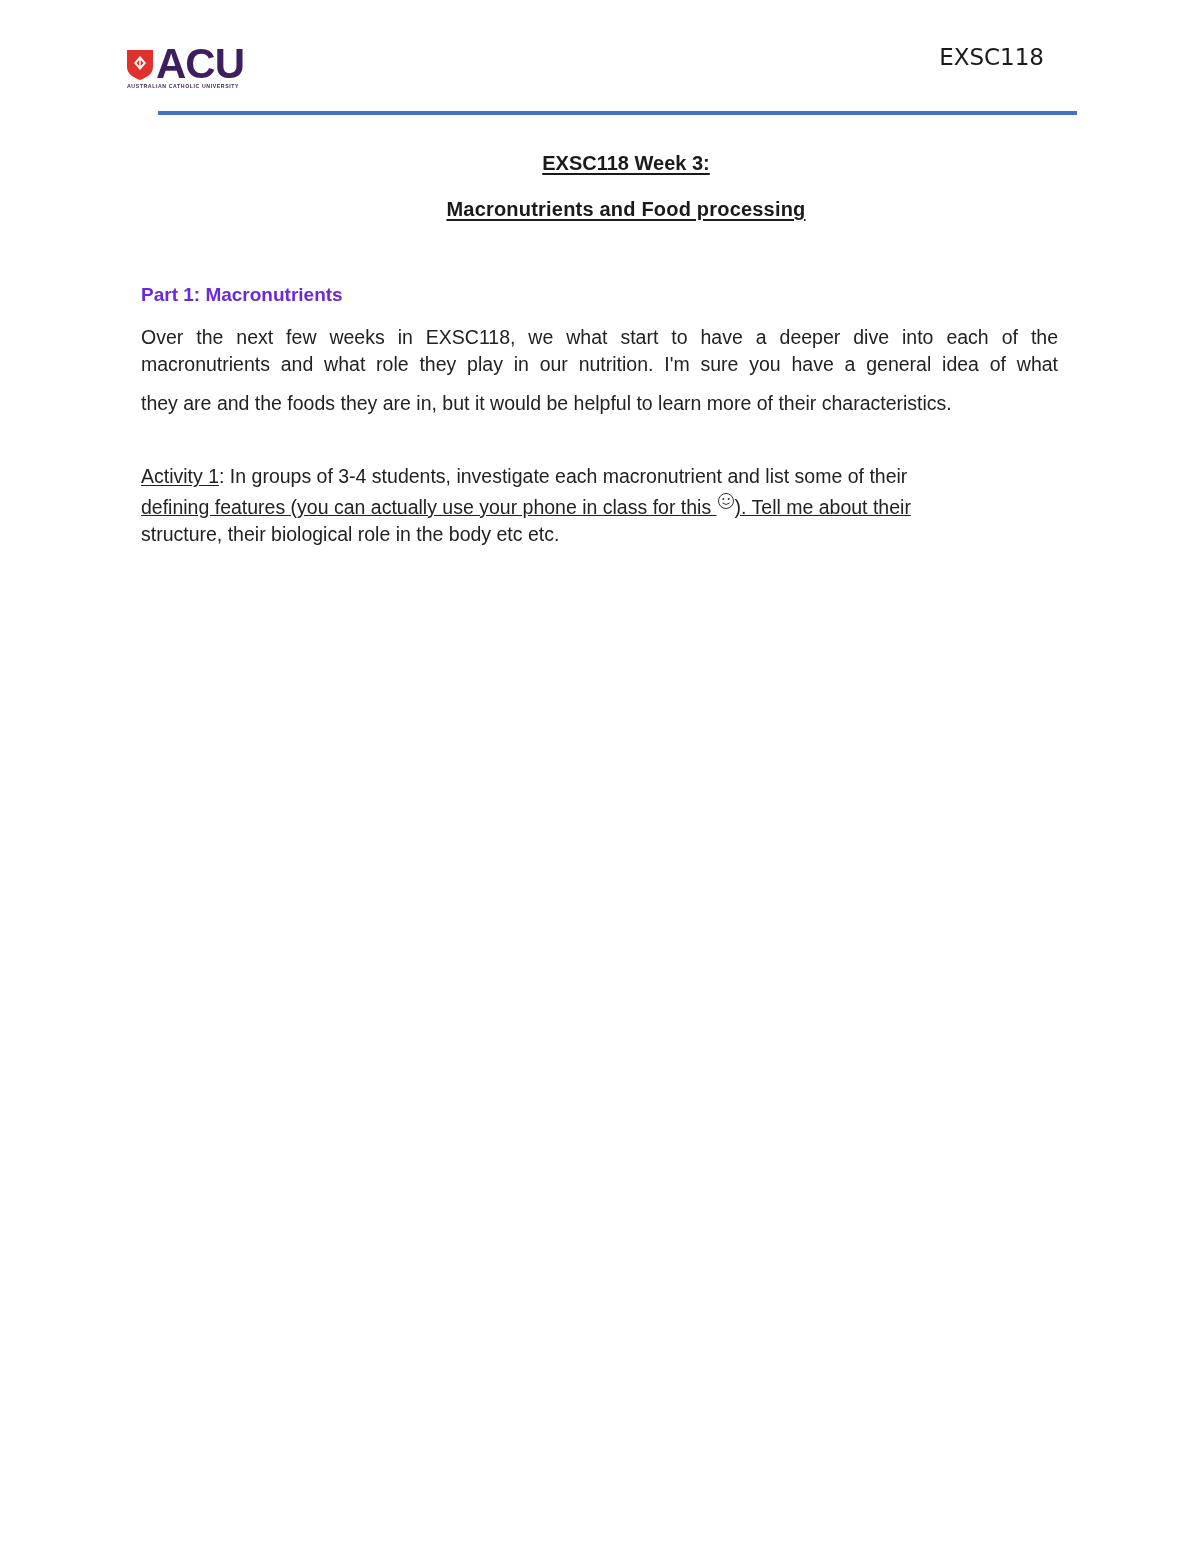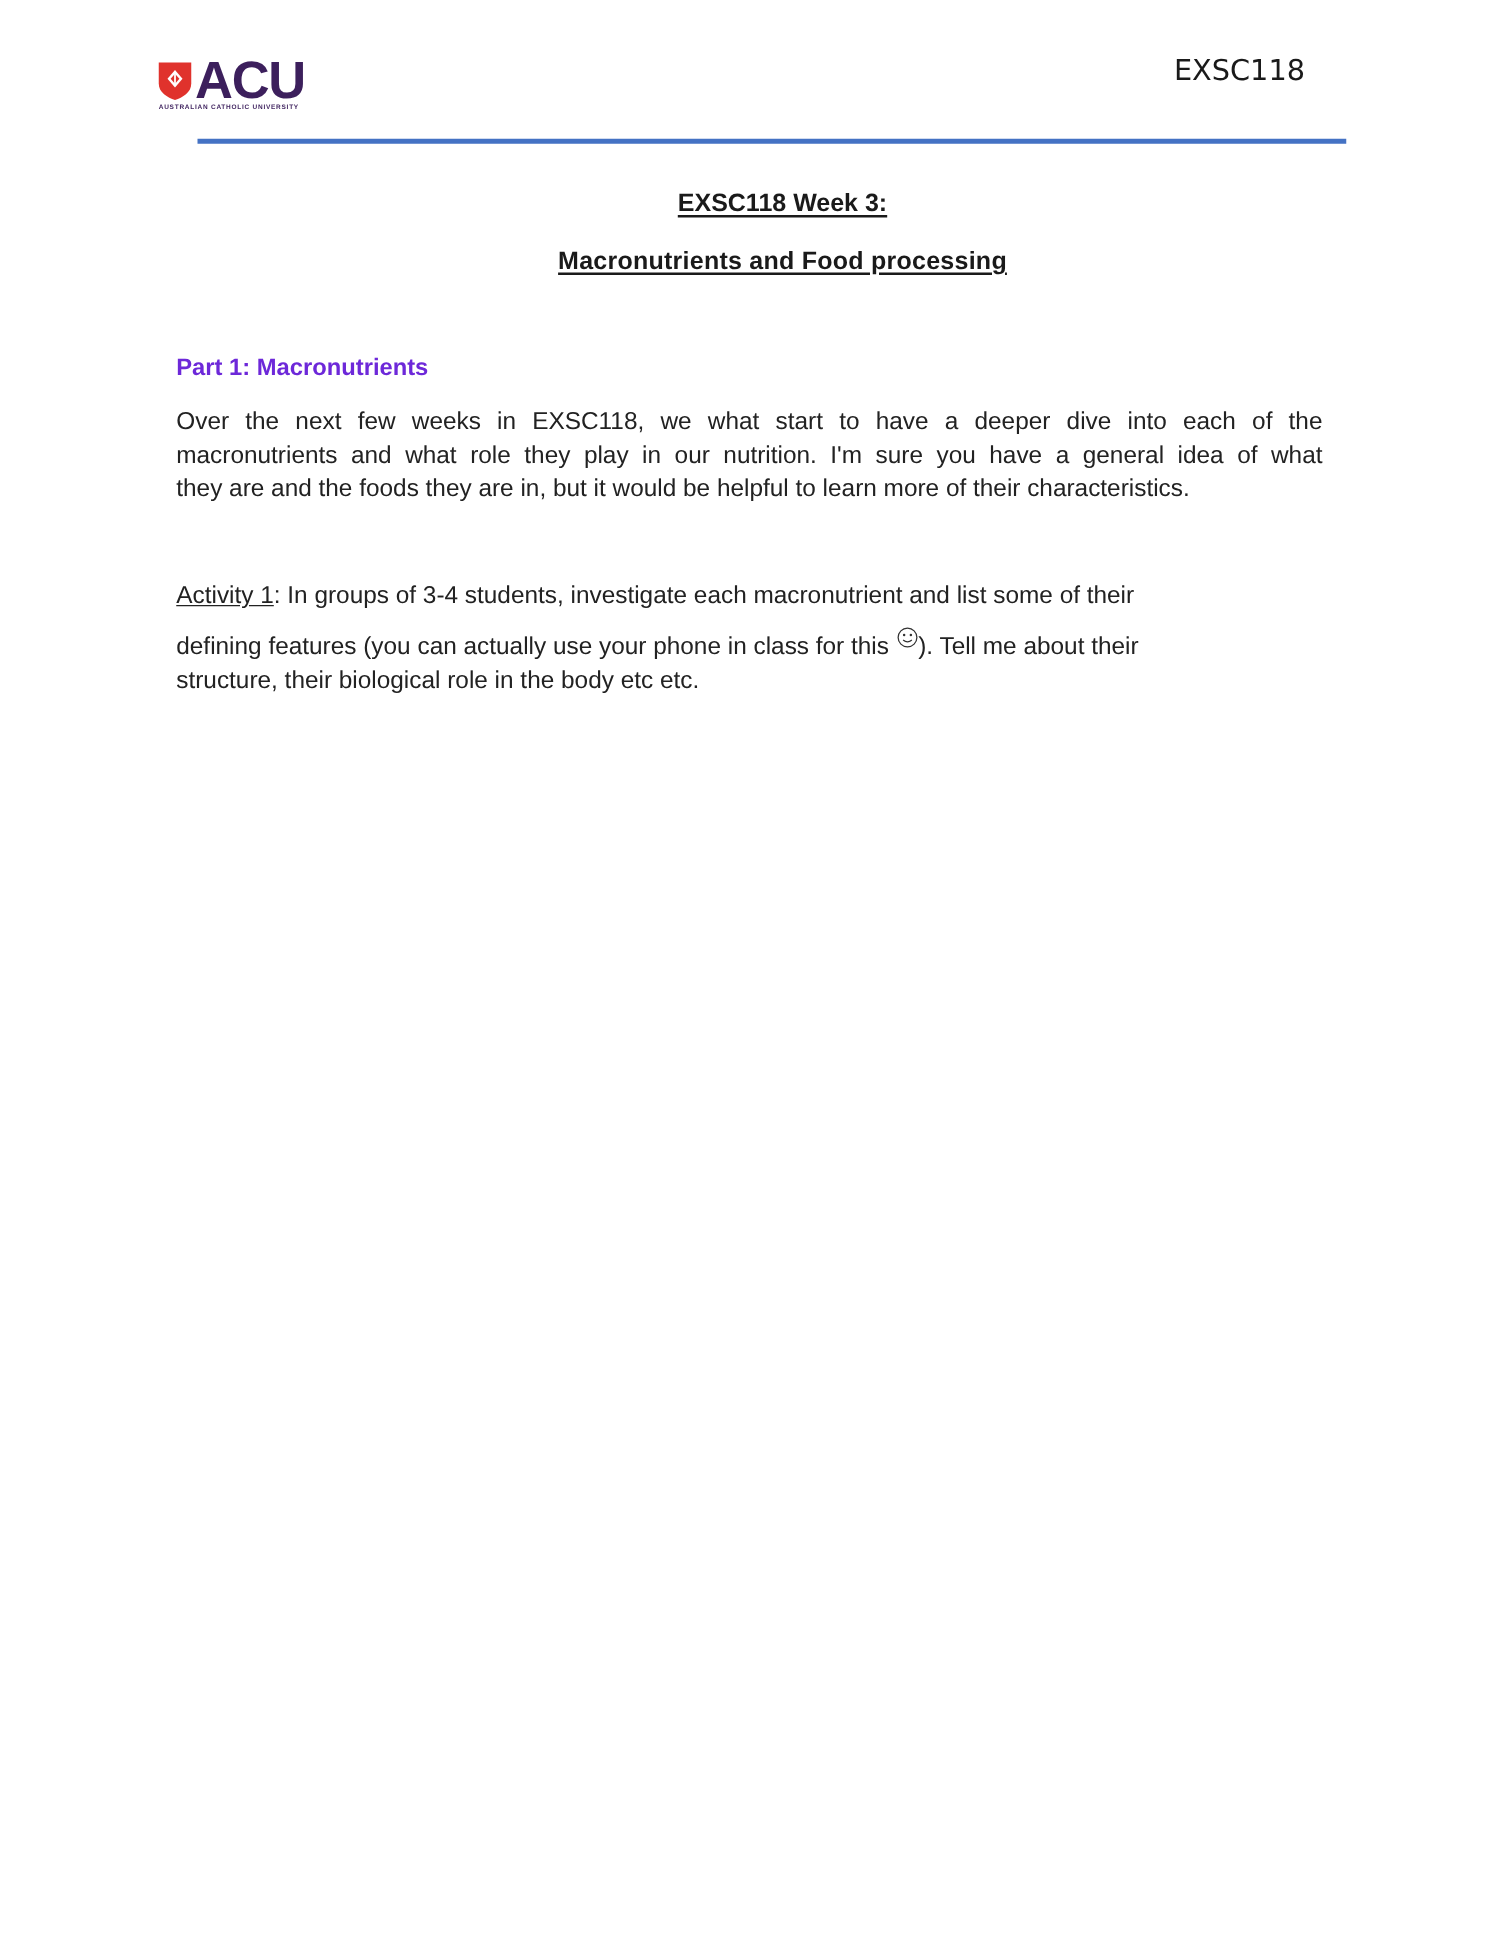--- a/index.html
+++ b/index.html
@@ -103,28 +103,28 @@
       position: absolute;
       left: 141px;
       width: 917px;
       font-size: 19.5px;
       line-height: 27px;
       color: #222;
       text-align: justify;
     }
     .para-1 { top: 324px; }
     .para-1 .line { display: block; text-align: justify; text-align-last: justify; }
-    .para-1 .line.last { text-align-last: left; }
+    .para-1 .line.last { text-align-last: left; margin-top: 12px; }
     .para-2 {
       top: 463px;
       text-align: left;
       width: 900px;
     }
     .para-2 .line { display: block; }
-    .para-2 .line-2 { margin-top: 14px; }
+    .para-2 .line-2 { margin-top: 4px; text-decoration: underline; }
     .activity-label {
       text-decoration: underline;
       text-underline-offset: 2px;
     }
     .smiley {
       display: inline-block;
       position: relative;
       top: -8px;
       width: 18px;
       height: 18px;

